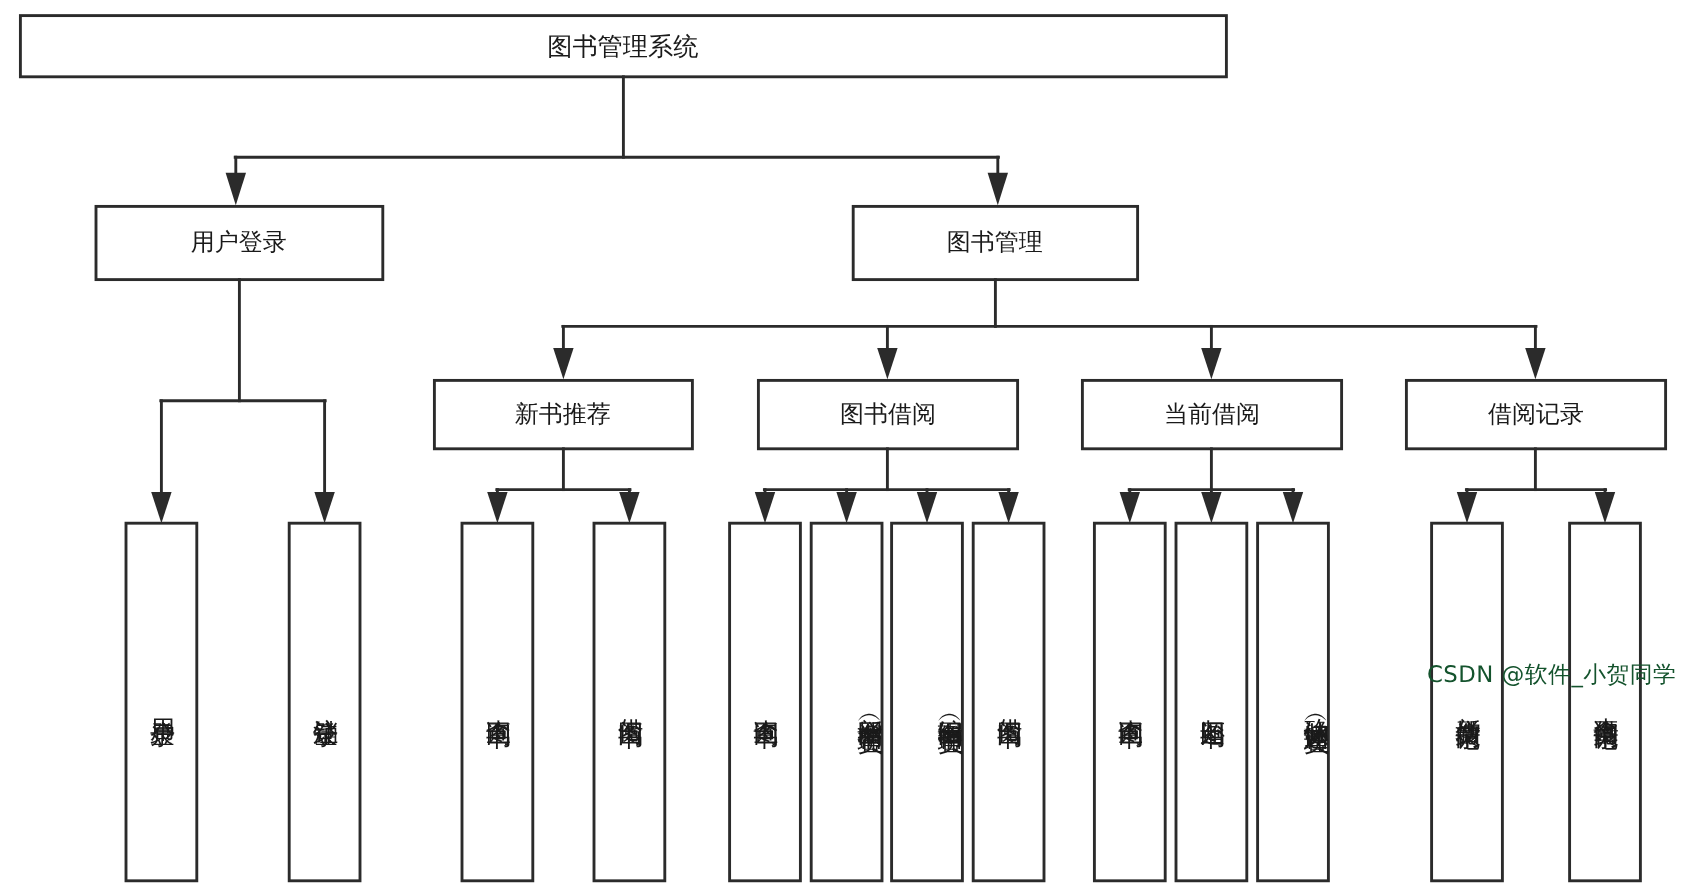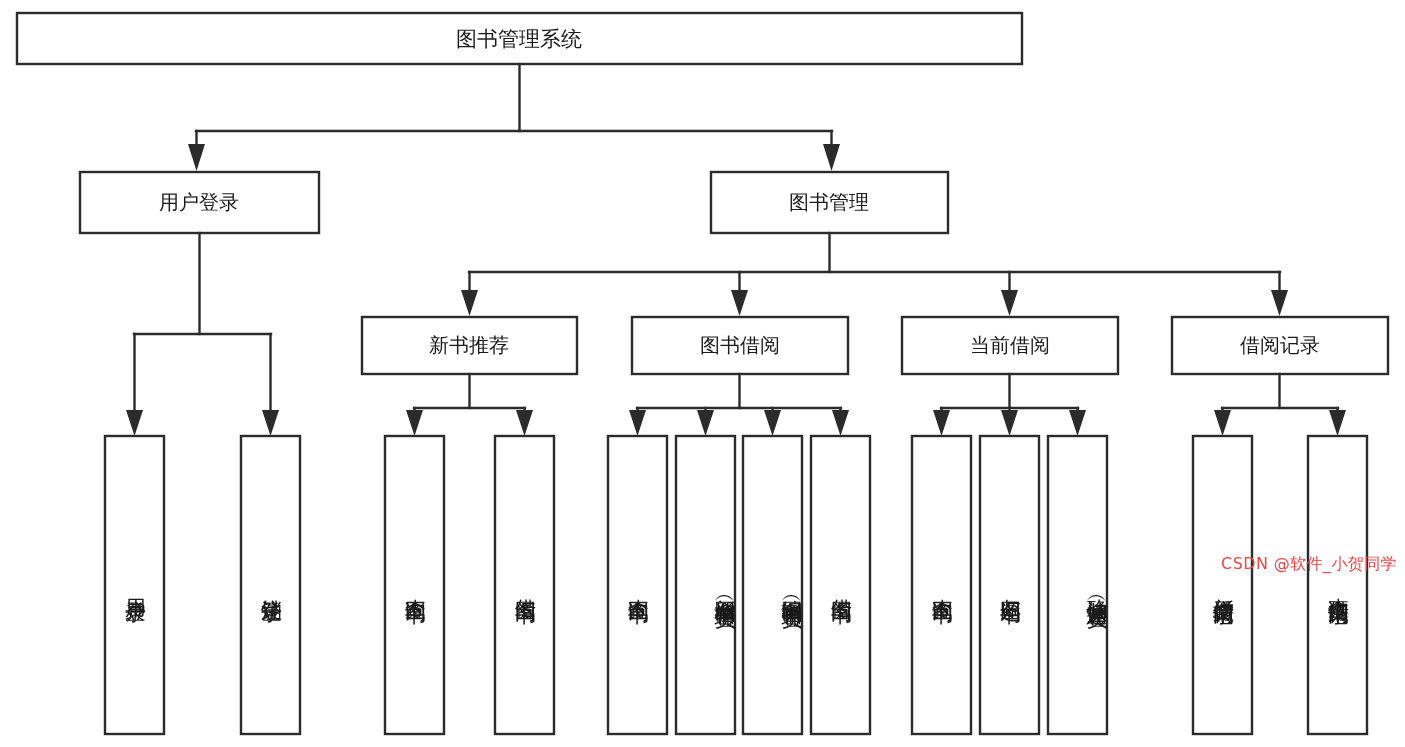--- a/index.html
+++ b/index.html
@@ -65,22 +65,22 @@
     justify-content: center;
     text-align: center;
     white-space: pre;
     pointer-events: none;
   }
   #watermark {
     position: absolute;
     right: 8px;
     bottom: 4px;
     font-family: "DejaVu Sans", "Liberation Sans", sans-serif;
-    font-size: 16px;
-    color: #ef4444;
+    font-size: 19px;
+    color: #14532d;
     letter-spacing: 0.4px;
     white-space: nowrap;
   }
 </style>
 </head>
 <body>
 
 <div id="diagram-root">
 
   <svg id="tree-svg" viewBox="0 0 1405 747" xmlns="http://www.w3.org/2000/svg">

